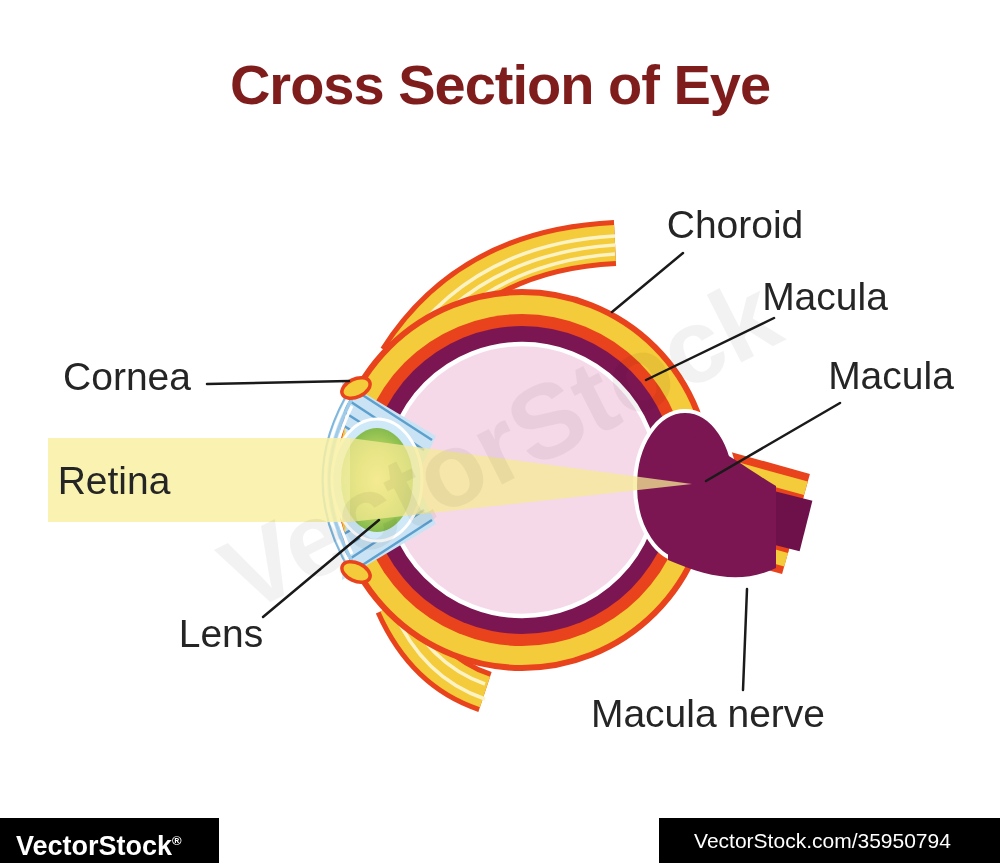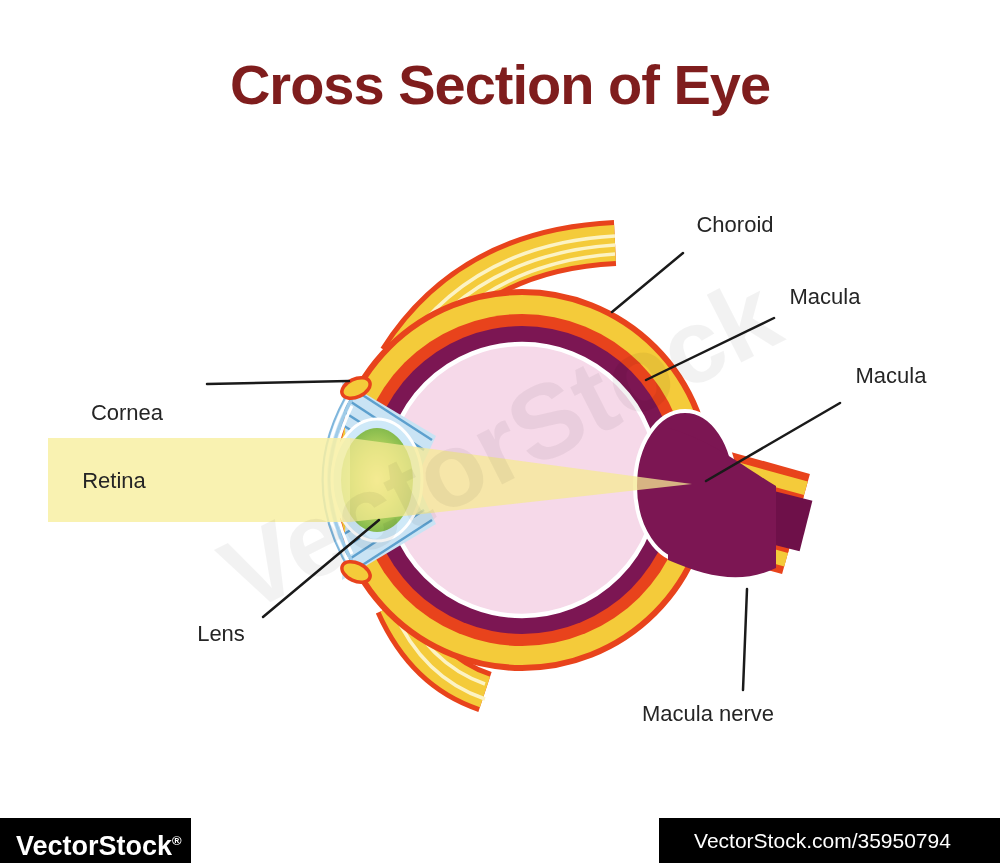--- a/index.html
+++ b/index.html
@@ -7,30 +7,30 @@
     position:relative;width:1000px;height:863px;background:#ffffff;overflow:hidden;
     font-family:"Liberation Sans",sans-serif;
   }
   .title{
     position:absolute;left:0;top:52px;width:100%;text-align:center;
     font-size:56px;font-weight:800;letter-spacing:-1px;color:#7f1d1d;
   }
   .diagram-svg{position:absolute;left:0;top:0;width:1000px;height:863px;}
   .lbl{
     position:absolute;transform:translate(-50%,-50%);
-    font-size:22px;font-weight:500;color:#252525;white-space:nowrap;
+    font-size:39px;font-weight:500;color:#252525;white-space:nowrap;
   }
   .watermark{
     position:absolute;left:500px;top:445px;
     transform:translate(-50%,-50%) rotate(-27deg);
     font-size:105px;font-weight:700;color:rgba(0,0,0,0.05);
     white-space:nowrap;pointer-events:none;
   }
   .footer-left{
-    position:absolute;left:0;top:818px;width:191px;height:45px;background:#000;
+    position:absolute;left:0;top:818px;width:219px;height:45px;background:#000;
     color:#fff;font-size:27px;font-weight:600;line-height:45px;padding-left:16px;
     box-sizing:border-box;
   }
   .footer-left sup{font-size:13px;}
   .footer-right{
     position:absolute;right:0;top:818px;width:341px;height:50px;background:#000;
     color:#fff;font-size:21px;font-weight:400;line-height:45px;text-align:center;
     padding-right:14px;box-sizing:border-box;
   }
 </style>
@@ -128,21 +128,21 @@
     </g>
   </svg>
 
   <div class="watermark">VectorStock</div>
 
   <div class="title">Cross Section of Eye</div>
 
   <div class="lbl" style="left:735px;top:225px;">Choroid</div>
   <div class="lbl" style="left:825px;top:297px;">Macula</div>
   <div class="lbl" style="left:891px;top:376px;">Macula</div>
-  <div class="lbl" style="left:127px;top:377px;margin-top:36px;">Cornea</div>
+  <div class="lbl" style="left:127px;top:377px;">Cornea</div>
   <div class="lbl" style="left:114px;top:481px;">Retina</div>
   <div class="lbl" style="left:221px;top:634px;">Lens</div>
   <div class="lbl" style="left:708px;top:714px;">Macula nerve</div>
 
   <div class="footer-left">
     <span>VectorStock</span><sup>®</sup>
   </div>
   <div class="footer-right">VectorStock.com/35950794</div>
 
 </div>

